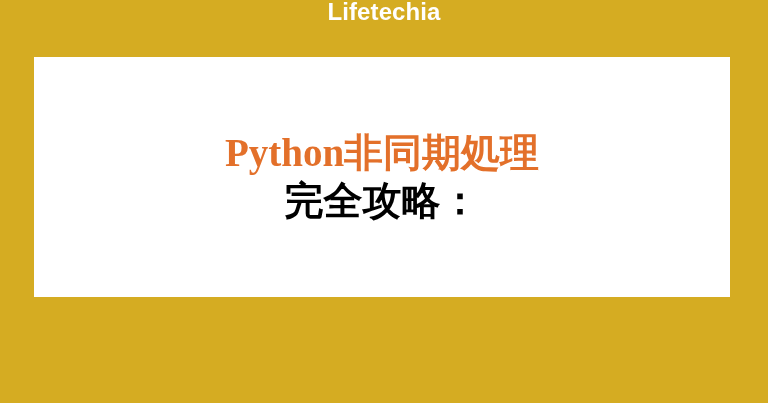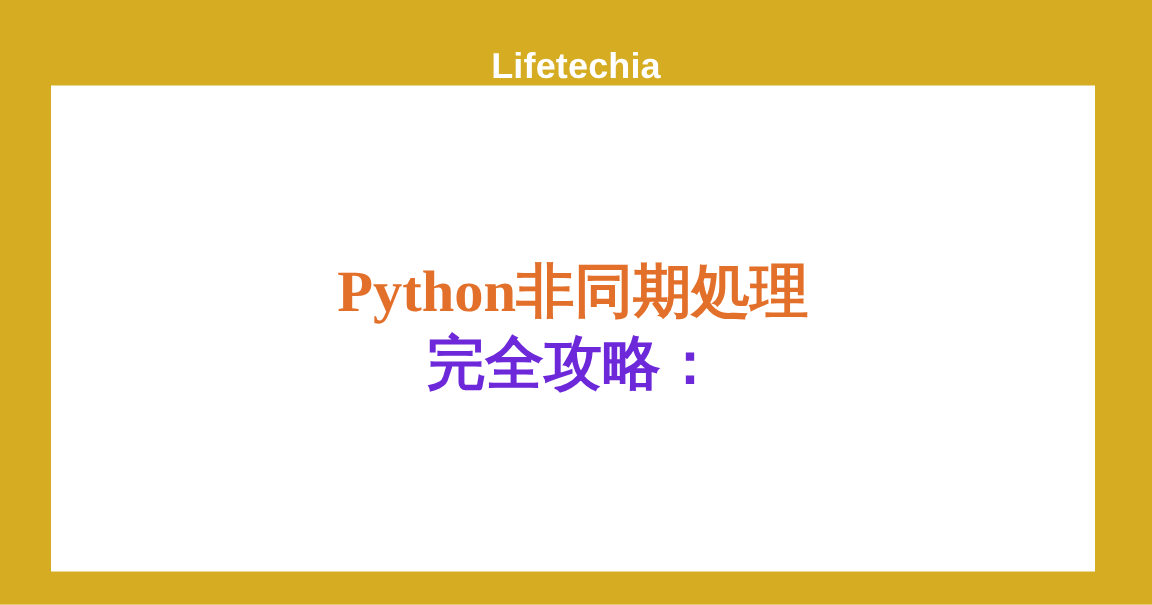--- a/index.html
+++ b/index.html
@@ -26,42 +26,42 @@
   }
 
   
   .brand-bar {
     position: absolute;
     left: 0;
     top: 0;
     width: 768px;
     height: 57px;
     display: flex;
-    align-items: flex-end;
+    align-items: flex-start;
     justify-content: center;
   }
 
   .brand-logo {
     color: #ffffff;
     font-family: "Liberation Sans", "DejaVu Sans", sans-serif;
     font-weight: 700;
     font-size: 24px;
     line-height: 1;
     letter-spacing: 0.1px;
     white-space: nowrap;
     user-select: none;
   }
 
   
   .content-card {
     position: absolute;
     left: 34px;
     top: 57px;
     width: 696px;
-    height: 324px;
+    height: 240px;
     background: #ffffff;
     border-radius: 0;
     display: flex;
     align-items: center;
     justify-content: center;
   }
 
   .title-block {
     width: 100%;
     text-align: center;
@@ -71,21 +71,21 @@
   .title-line {
     font-family: "Liberation Serif", "DejaVu Serif", serif;
     font-weight: 700;
     font-size: 39px;
     line-height: 48px;
     letter-spacing: 0px;
     white-space: nowrap;
   }
 
   .seg-orange { color: #e3702a; }
-  .seg-navy   { color: #6d28d9; }
+  .seg-navy   { color: #000000; }
 </style>
 </head>
 <body>
 
 <div class="canvas">
 
   <div class="brand-bar">
     <span class="brand-logo">Lifetechia</span>
   </div>
 

